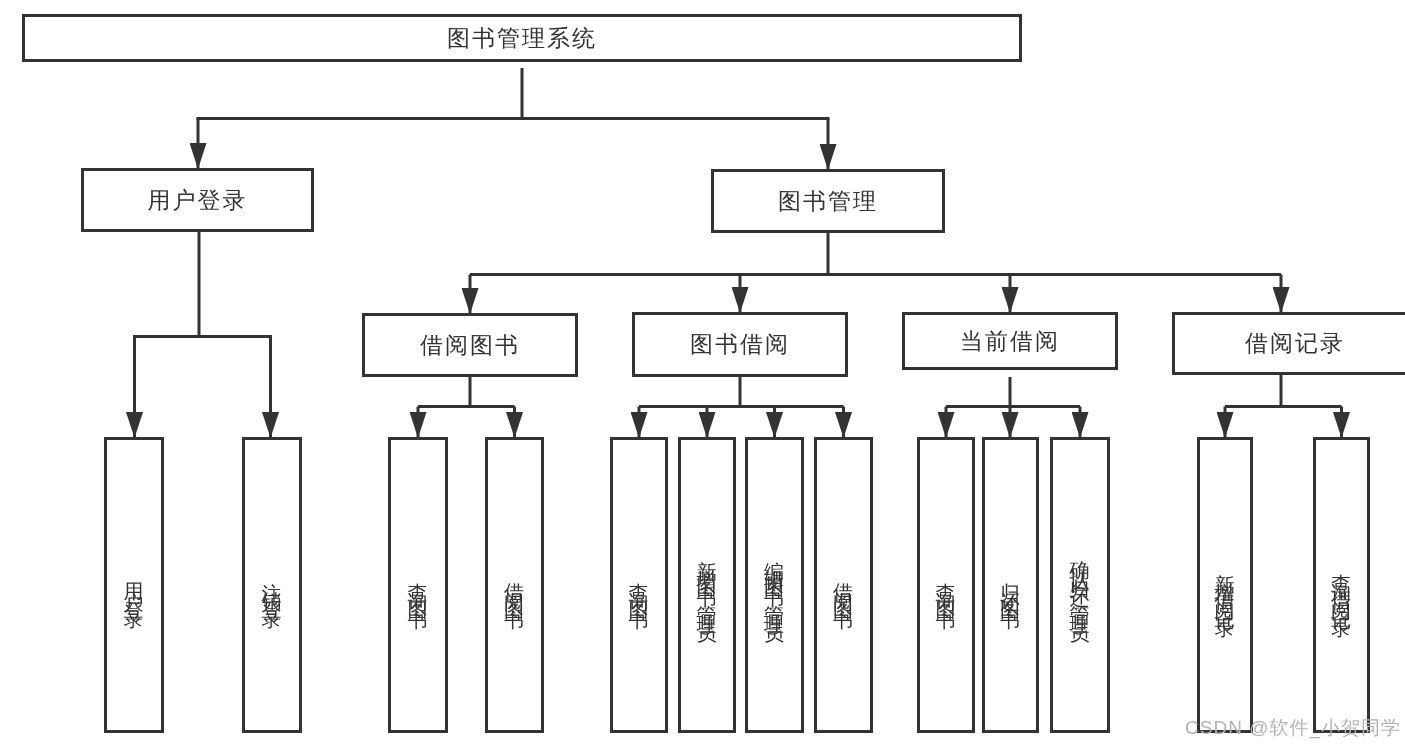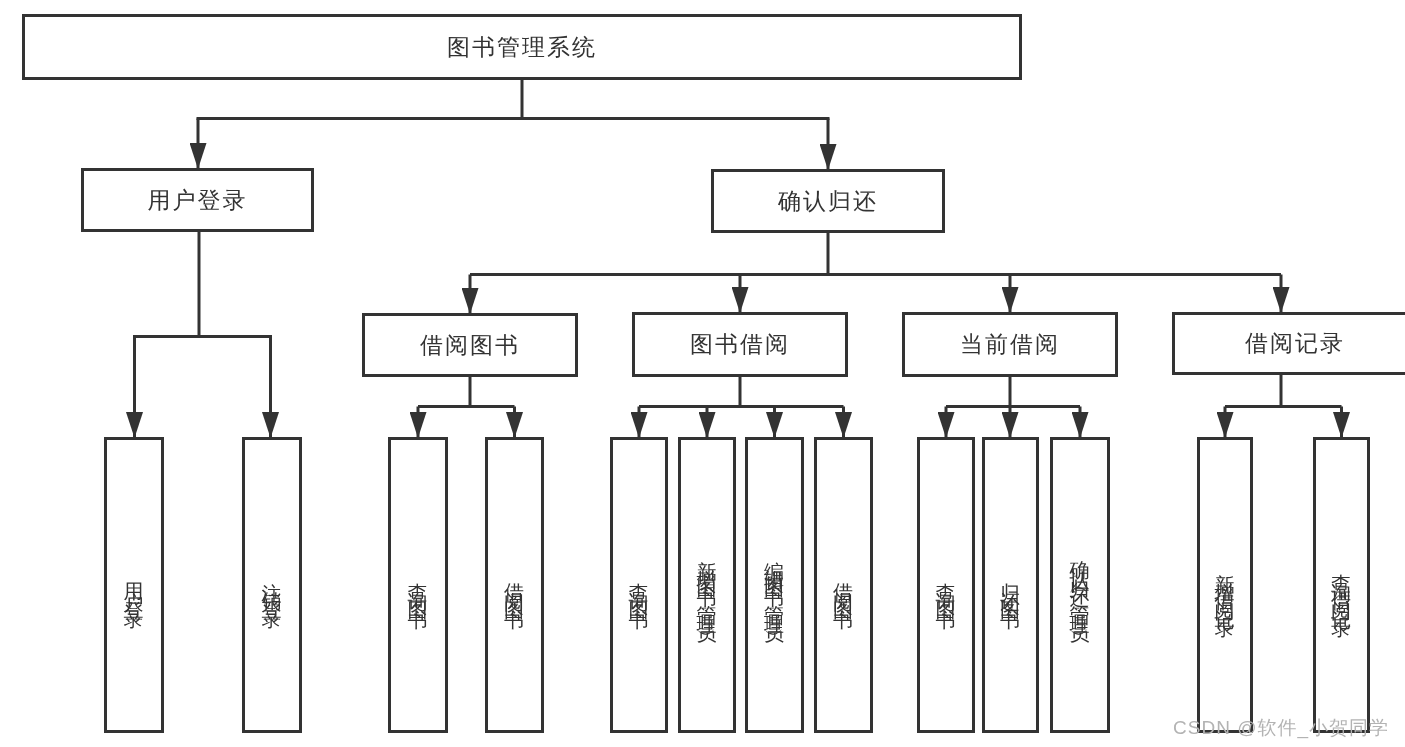--- a/index.html
+++ b/index.html
@@ -35,21 +35,21 @@
   .leaf .vtext {
     writing-mode: vertical-rl;
     text-orientation: mixed;
     font-size: 20px;
     letter-spacing: 9px;
     color: #333333;
     line-height: 1;
   }
   .watermark {
     position: absolute;
-    right: 16px;
+    right: 4px;
     bottom: 6px;
     font-size: 19px;
     letter-spacing: 1px;
     color: #b3b3b3;
     z-index: 2;
     white-space: nowrap;
   }
 </style>
 </head>
 <body>
@@ -99,28 +99,28 @@
       <path d="M1010 406.5 L1010 437" marker-end="url(#arrowhead)"></path>
       <path d="M1080 406.5 L1080 437" marker-end="url(#arrowhead)"></path>
 
       <path d="M1281 375 L1281 406.5"></path>
       <path d="M1225 406.5 L1341.5 406.5"></path>
       <path d="M1225 406.5 L1225 437" marker-end="url(#arrowhead)"></path>
       <path d="M1341.5 406.5 L1341.5 437" marker-end="url(#arrowhead)"></path>
     </g>
   </svg>
 
-  <div class="node hnode" style="left:22px; top:14px; width:1000px; height:66px;font-family:Liberation Serif, serif;">图书管理系统</div>
+  <div class="node hnode" style="left:22px; top:14px; width:1000px; height:48px;font-family:Liberation Serif, serif;">图书管理系统</div>
 
   <div class="node hnode" style="left:81px; top:168px; width:233px; height:64px;">用户登录</div>
-  <div class="node hnode" style="left:711px; top:169px; width:234px; height:64px;">确认归还</div>
+  <div class="node hnode" style="left:711px; top:169px; width:234px; height:64px;">图书管理</div>
 
   <div class="node hnode" style="left:362px; top:313px; width:216px; height:64px;">借阅图书</div>
   <div class="node hnode" style="left:632px; top:312px; width:216px; height:65px;">图书借阅</div>
-  <div class="node hnode" style="left:902px; top:312px; width:216px; height:65px;">当前借阅</div>
+  <div class="node hnode" style="left:902px; top:312px; width:216px; height:58px;">当前借阅</div>
   <div class="node hnode" style="left:1172px; top:312px; width:246px; height:63px;">借阅记录</div>
 
   <div class="node leaf" style="left:104px; top:437px; width:60px; height:296px;">
     <span class="vtext">用户登录</span>
   </div>
   <div class="node leaf" style="left:242px; top:437px; width:60px; height:296px;">
     <span class="vtext">注销登录</span>
   </div>
 
   <div class="node leaf" style="left:388px; top:437px; width:60px; height:296px;">

